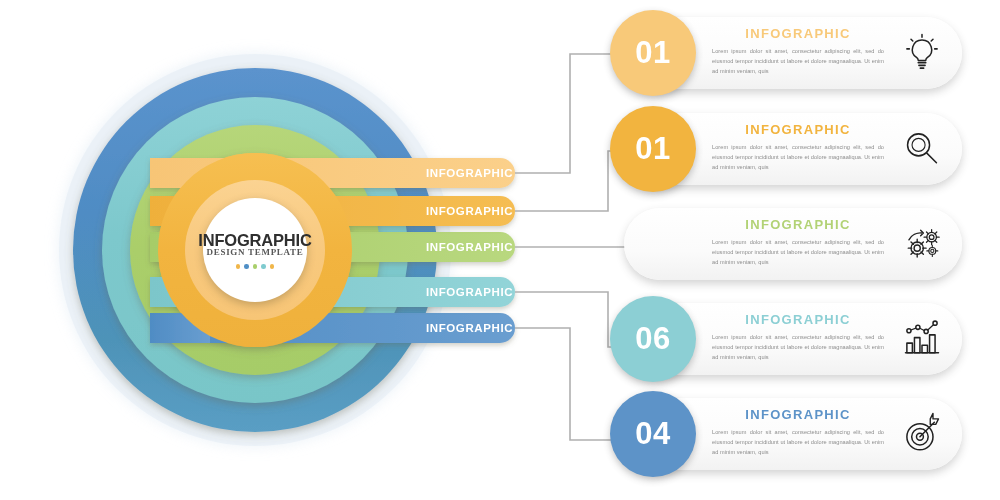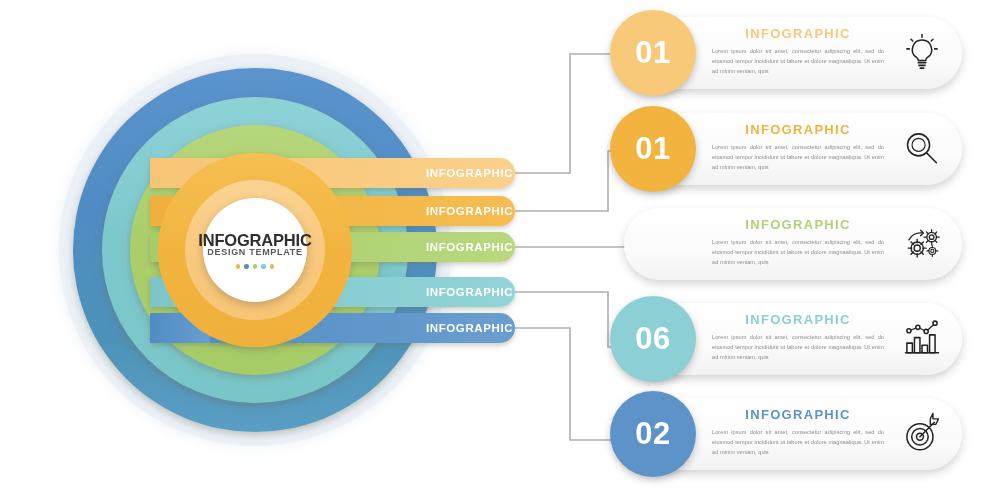--- a/index.html
+++ b/index.html
@@ -52,20 +52,21 @@
     letter-spacing: -0.2px;
     color: #2f2f2f;
     line-height: 1;
   }
   #center-sub {
     font-size: 9px;
     font-weight: 600;
     letter-spacing: 0.7px;
     color: #585858;
     line-height: 1;
+    font-family: Liberation Serif, serif;
   }
   #center-dots {
     margin-top: 7px;
     display: flex;
     gap: 4px;
   }
   #center-dots i {
     display: block;
     width: 4.5px; height: 4.5px;
     border-radius: 50%;
@@ -345,21 +346,21 @@
       <rect x="43" y="26" width="8" height="26"></rect>
       <path d="M13 20 L26 15 L38 21 L51 9" stroke-width="1.8"></path>
       <circle cx="13" cy="20" r="3" fill="#fff"></circle>
       <circle cx="26" cy="15" r="3" fill="#fff"></circle>
       <circle cx="38" cy="21" r="3" fill="#fff"></circle>
       <circle cx="51" cy="9" r="3" fill="#fff"></circle>
     </svg>
         </div>
       </div>
       <div class="card" style="top: 398px;">
-        <div class="card-num" style="background: rgb(93, 147, 200);">02</div>
+        <div class="card-num" style="background: rgb(93, 147, 200);">04</div>
         <div class="card-body">
           <div class="card-heading" style="color: rgb(93, 147, 200);">INFOGRAPHIC</div>
           <div class="card-text">Lorem ipsum dolor sit amet, consectetur adipiscing elit, sed do eiusmod tempor incididunt ut labore et dolore magnaaliqua. Ut enim ad minim veniam, quis</div>
         </div>
         <div class="card-icon">
           <svg viewBox="0 0 64 64" fill="none" stroke="#222" stroke-width="2.2" stroke-linecap="round" stroke-linejoin="round">
       <circle cx="29" cy="36" r="19"></circle>
       <circle cx="29" cy="36" r="12"></circle>
       <circle cx="29" cy="36" r="5"></circle>
       <path d="M29 36 L50 15"></path>

